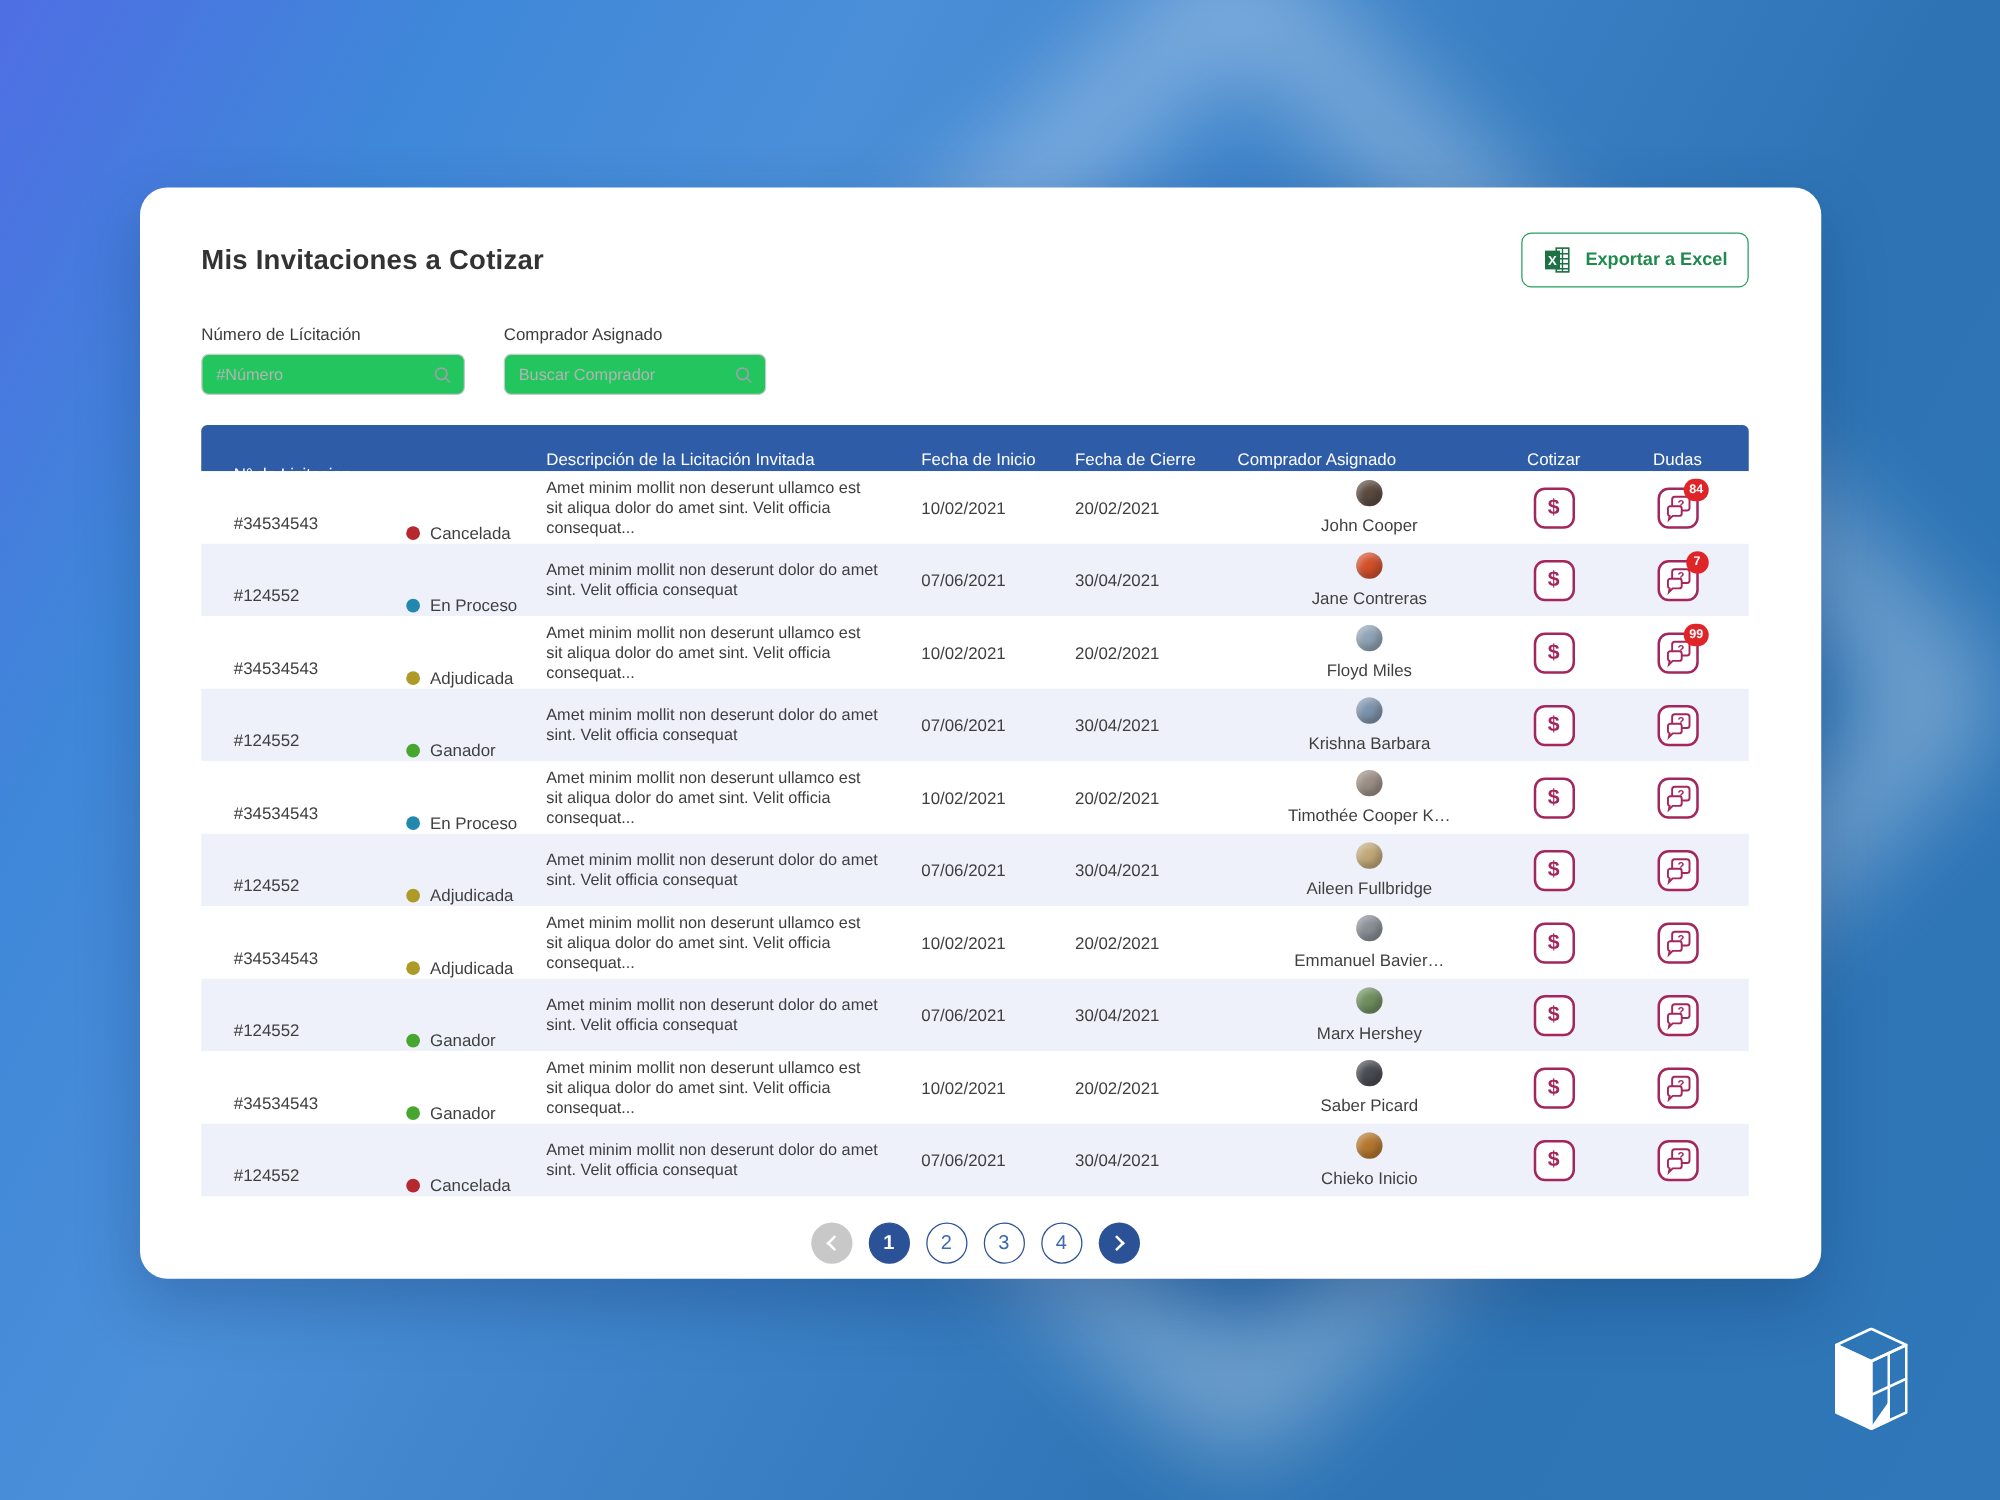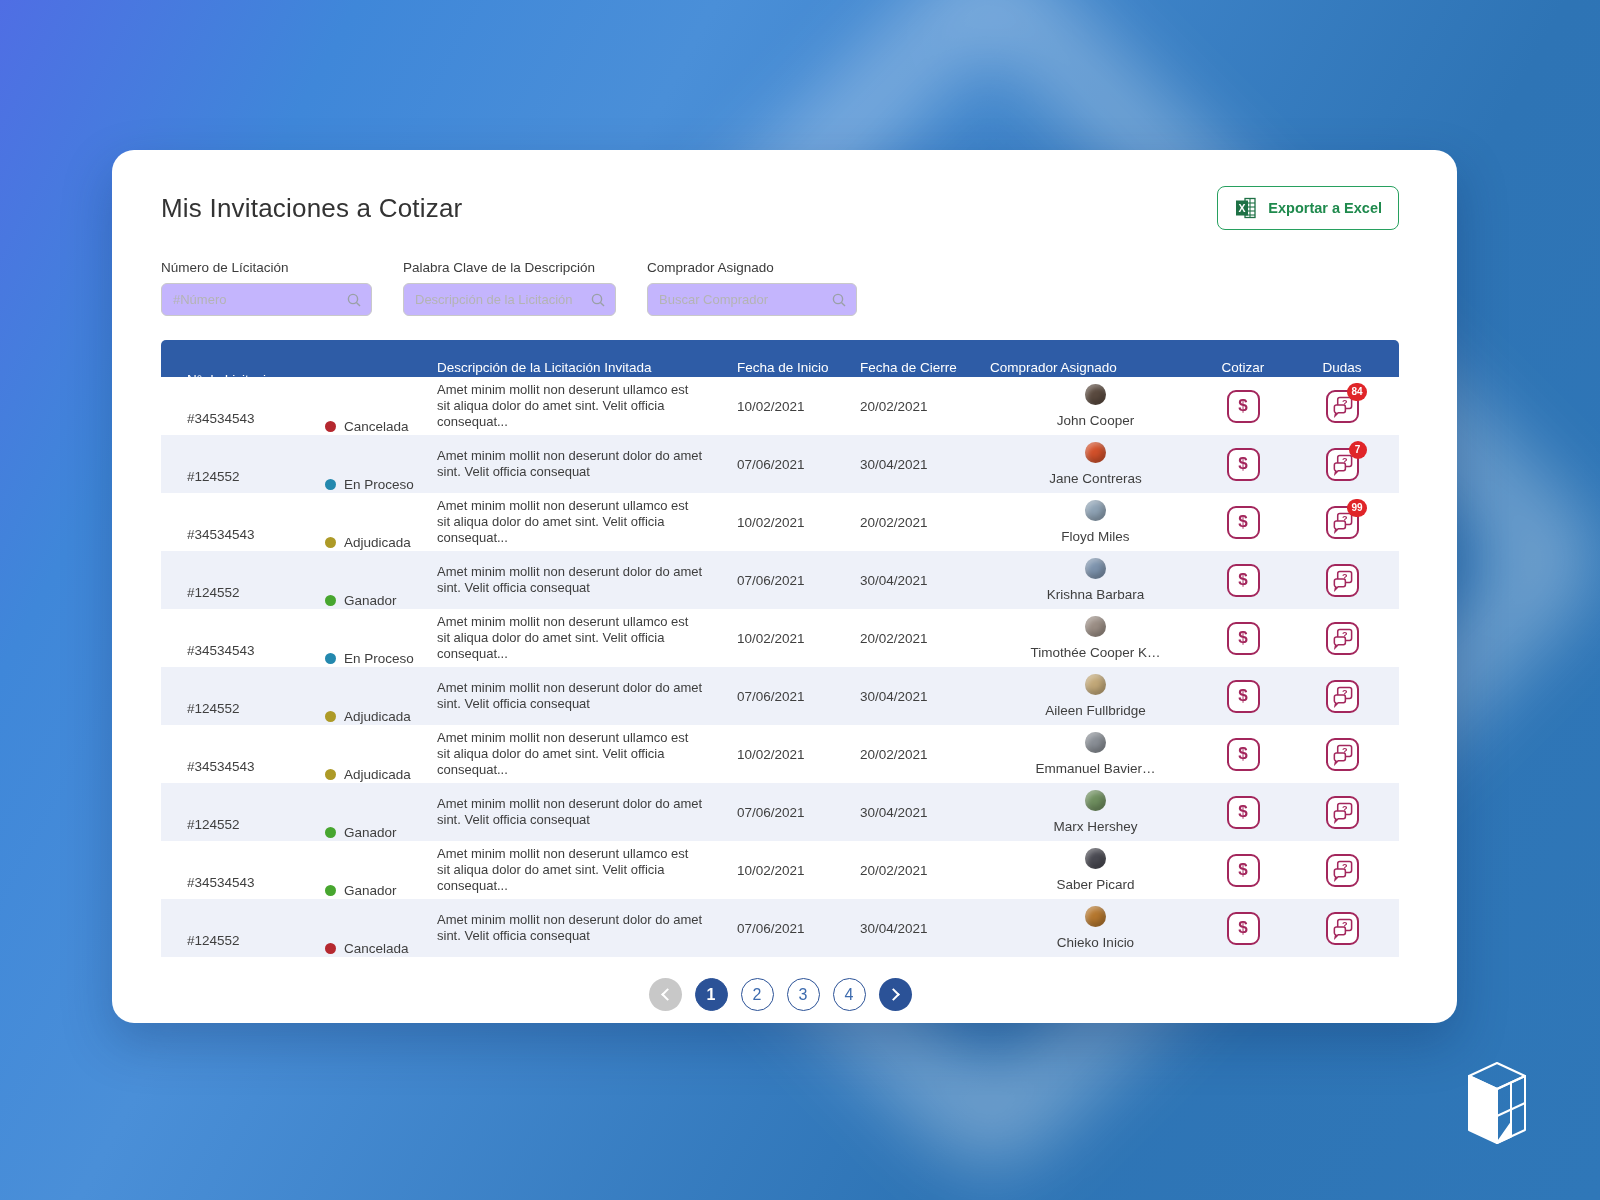--- a/index.html
+++ b/index.html
@@ -17,32 +17,32 @@
   .bg-logo { position:absolute; right:72px; bottom:50px; }
 
   .card {
     position:absolute; left:112px; top:150px; width:1345px; height:873px;
     background:#ffffff; border-radius:22px; padding:0 58px 0 49px;
     box-shadow:0 20px 50px rgba(10,40,90,.28);
   }
   .content { width:1238px; }
 
   .card-header { display:flex; justify-content:space-between; align-items:center; margin-top:36px; }
-  .page-title { font-size:26px; color:#333; font-weight:400; letter-spacing:.2px; }
+  .page-title { font-size:22px; color:#333; font-weight:700; letter-spacing:.2px; }
   .export-btn {
     display:flex; align-items:center; gap:10px; background:#fff;
     border:1.5px solid #27a05f; border-radius:8px; padding:9px 16px; cursor:pointer;
   }
   .export-btn span { color:#1f8a4d; font-weight:700; font-size:14.5px; }
 
   .filters { display:flex; gap:31px; margin-top:30px; }
   .filter label { display:block; font-size:13.5px; color:#3c3c3c; margin-bottom:8px; }
   .field {
     position:relative; width:211px; height:33px; border:1px solid #c9c9c9; border-radius:6px;
-    background:#c4b5fd; display:flex; align-items:center; padding:0 30px 0 11px;
+    background:#22c55e; display:flex; align-items:center; padding:0 30px 0 11px;
   }
   .field input { border:none; outline:none; width:100%; font-size:13px; color:#333;
     font-family:"Liberation Sans", sans-serif; background:transparent; }
   .field input::placeholder { color:#b4b4b4; }
   .field .f-icon { position:absolute; right:9px; top:8px; }
   .field.select { cursor:pointer; }
   .field.select .value { font-size:13.5px; color:#333; }
   .chev { position:absolute; right:13px; top:12px; width:8px; height:8px;
     border-right:1.6px solid #9aa0a6; border-bottom:1.6px solid #9aa0a6; transform:rotate(45deg); }
 
@@ -123,30 +123,20 @@
         <label>Número de Lícitación</label>
         <div class="field">
           <input type="text" placeholder="#Número" style="">
           <svg class="f-icon" width="16" height="16" viewBox="0 0 16 16">
               <circle cx="7" cy="7" r="4.6" fill="none" stroke="#9aa0a6" stroke-width="1.4"></circle>
               <line x1="10.4" y1="10.4" x2="14" y2="14" stroke="#9aa0a6" stroke-width="1.4"></line>
             </svg>
         </div>
       </div>
       <div class="filter">
-        <label>Palabra Clave de la Descripción</label>
-        <div class="field" style="width:213px">
-          <input type="text" placeholder="Descripción de la Licitación" style="">
-          <svg class="f-icon" width="16" height="16" viewBox="0 0 16 16">
-              <circle cx="7" cy="7" r="4.6" fill="none" stroke="#9aa0a6" stroke-width="1.4"></circle>
-              <line x1="10.4" y1="10.4" x2="14" y2="14" stroke="#9aa0a6" stroke-width="1.4"></line>
-            </svg>
-        </div>
-      </div>
-      <div class="filter">
         <label>Comprador Asignado</label>
         <div class="field" style="width:210px">
           <input type="text" placeholder="Buscar Comprador" style="">
           <svg class="f-icon" width="16" height="16" viewBox="0 0 16 16">
               <circle cx="7" cy="7" r="4.6" fill="none" stroke="#9aa0a6" stroke-width="1.4"></circle>
               <line x1="10.4" y1="10.4" x2="14" y2="14" stroke="#9aa0a6" stroke-width="1.4"></line>
             </svg>
         </div>
       </div>
     </div>

